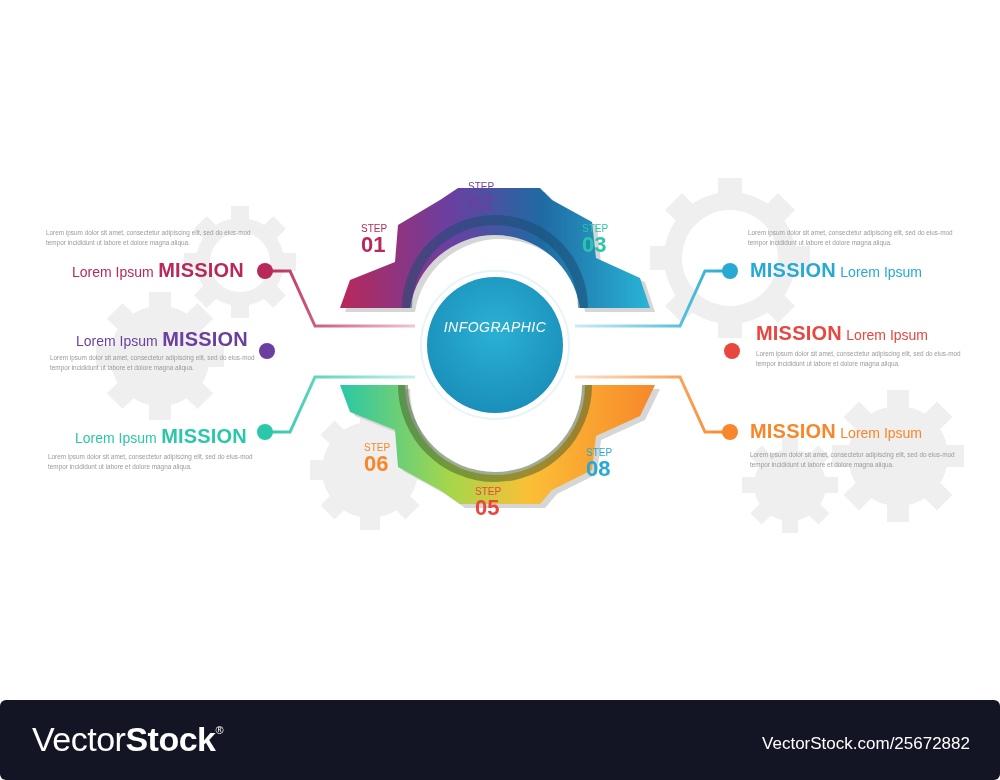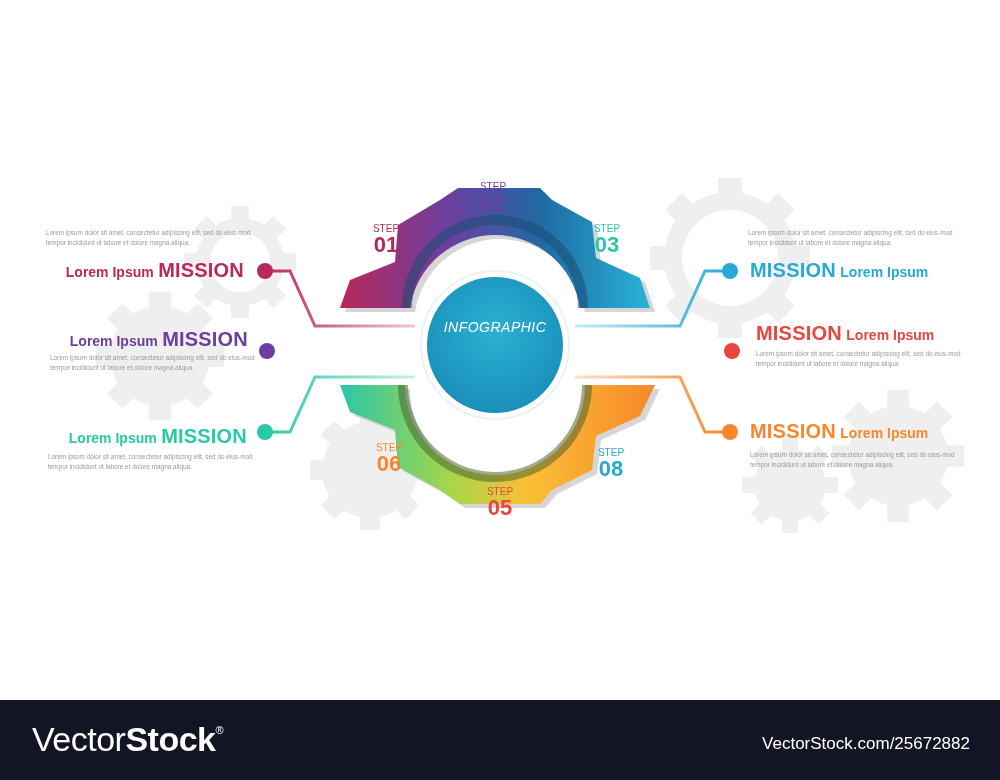--- a/index.html
+++ b/index.html
@@ -1,29 +1,29 @@
 <!DOCTYPE html>
 <html><head>
 <meta charset="utf-8">
 <style>
   html,body{margin:0;padding:0;}
   body{width:1000px;height:780px;background:#ffffff;position:relative;overflow:hidden;font-family:"Liberation Sans",sans-serif;}
   .canvas{position:absolute;left:0;top:0;width:1000px;height:700px;background:#fff;}
   svg.main{position:absolute;left:0;top:0;}
   .mission{position:absolute;white-space:nowrap;}
-  .mission .sub{font-size:14px;font-weight:700;}
+  .mission .sub{font-size:14px;font-weight:400;}
   .mission .big{font-size:20px;font-weight:700;letter-spacing:0.2px;text-align:right;}
   .desc{position:absolute;font-size:6.4px;line-height:10px;color:#9a9a9a;width:210px;}
-  .step{position:absolute;text-align:center;width:50px;font-weight:700;}
+  .step{position:absolute;text-align:left;width:50px;font-weight:700;}
   .step .s{font-size:10px;font-weight:400;display:block;line-height:10px;}
   .step .n{font-size:22px;display:block;line-height:22px;}
   .center-text{position:absolute;left:420px;top:318px;width:150px;text-align:center;color:#fff;}
   .center-text .t1{font-size:22px;font-weight:700;display:block;line-height:26px;}
   .center-text .t2{font-size:14px;font-weight:400;display:block;line-height:18px;letter-spacing:0.5px;font-style:italic;}
-  .footer{position:absolute;left:0;top:700px;width:1000px;height:80px;background:#141524;}
+  .footer{position:absolute;left:0;top:700px;width:1000px;height:80px;background:#141524;border-radius:6px;}
   .footer .logo{position:absolute;left:32px;top:20px;color:#fff;font-size:34px;letter-spacing:-0.5px;}
   .footer .logo .thin{font-weight:300;}
   .footer .logo .bold{font-weight:700;}
   .footer .logo .reg{font-size:11px;vertical-align:top;position:relative;top:4px;}
   .footer .url{position:absolute;right:30px;top:34px;color:#fff;font-size:17px;}
 </style>
 </head>
 <body>
 
 <div class="canvas">

